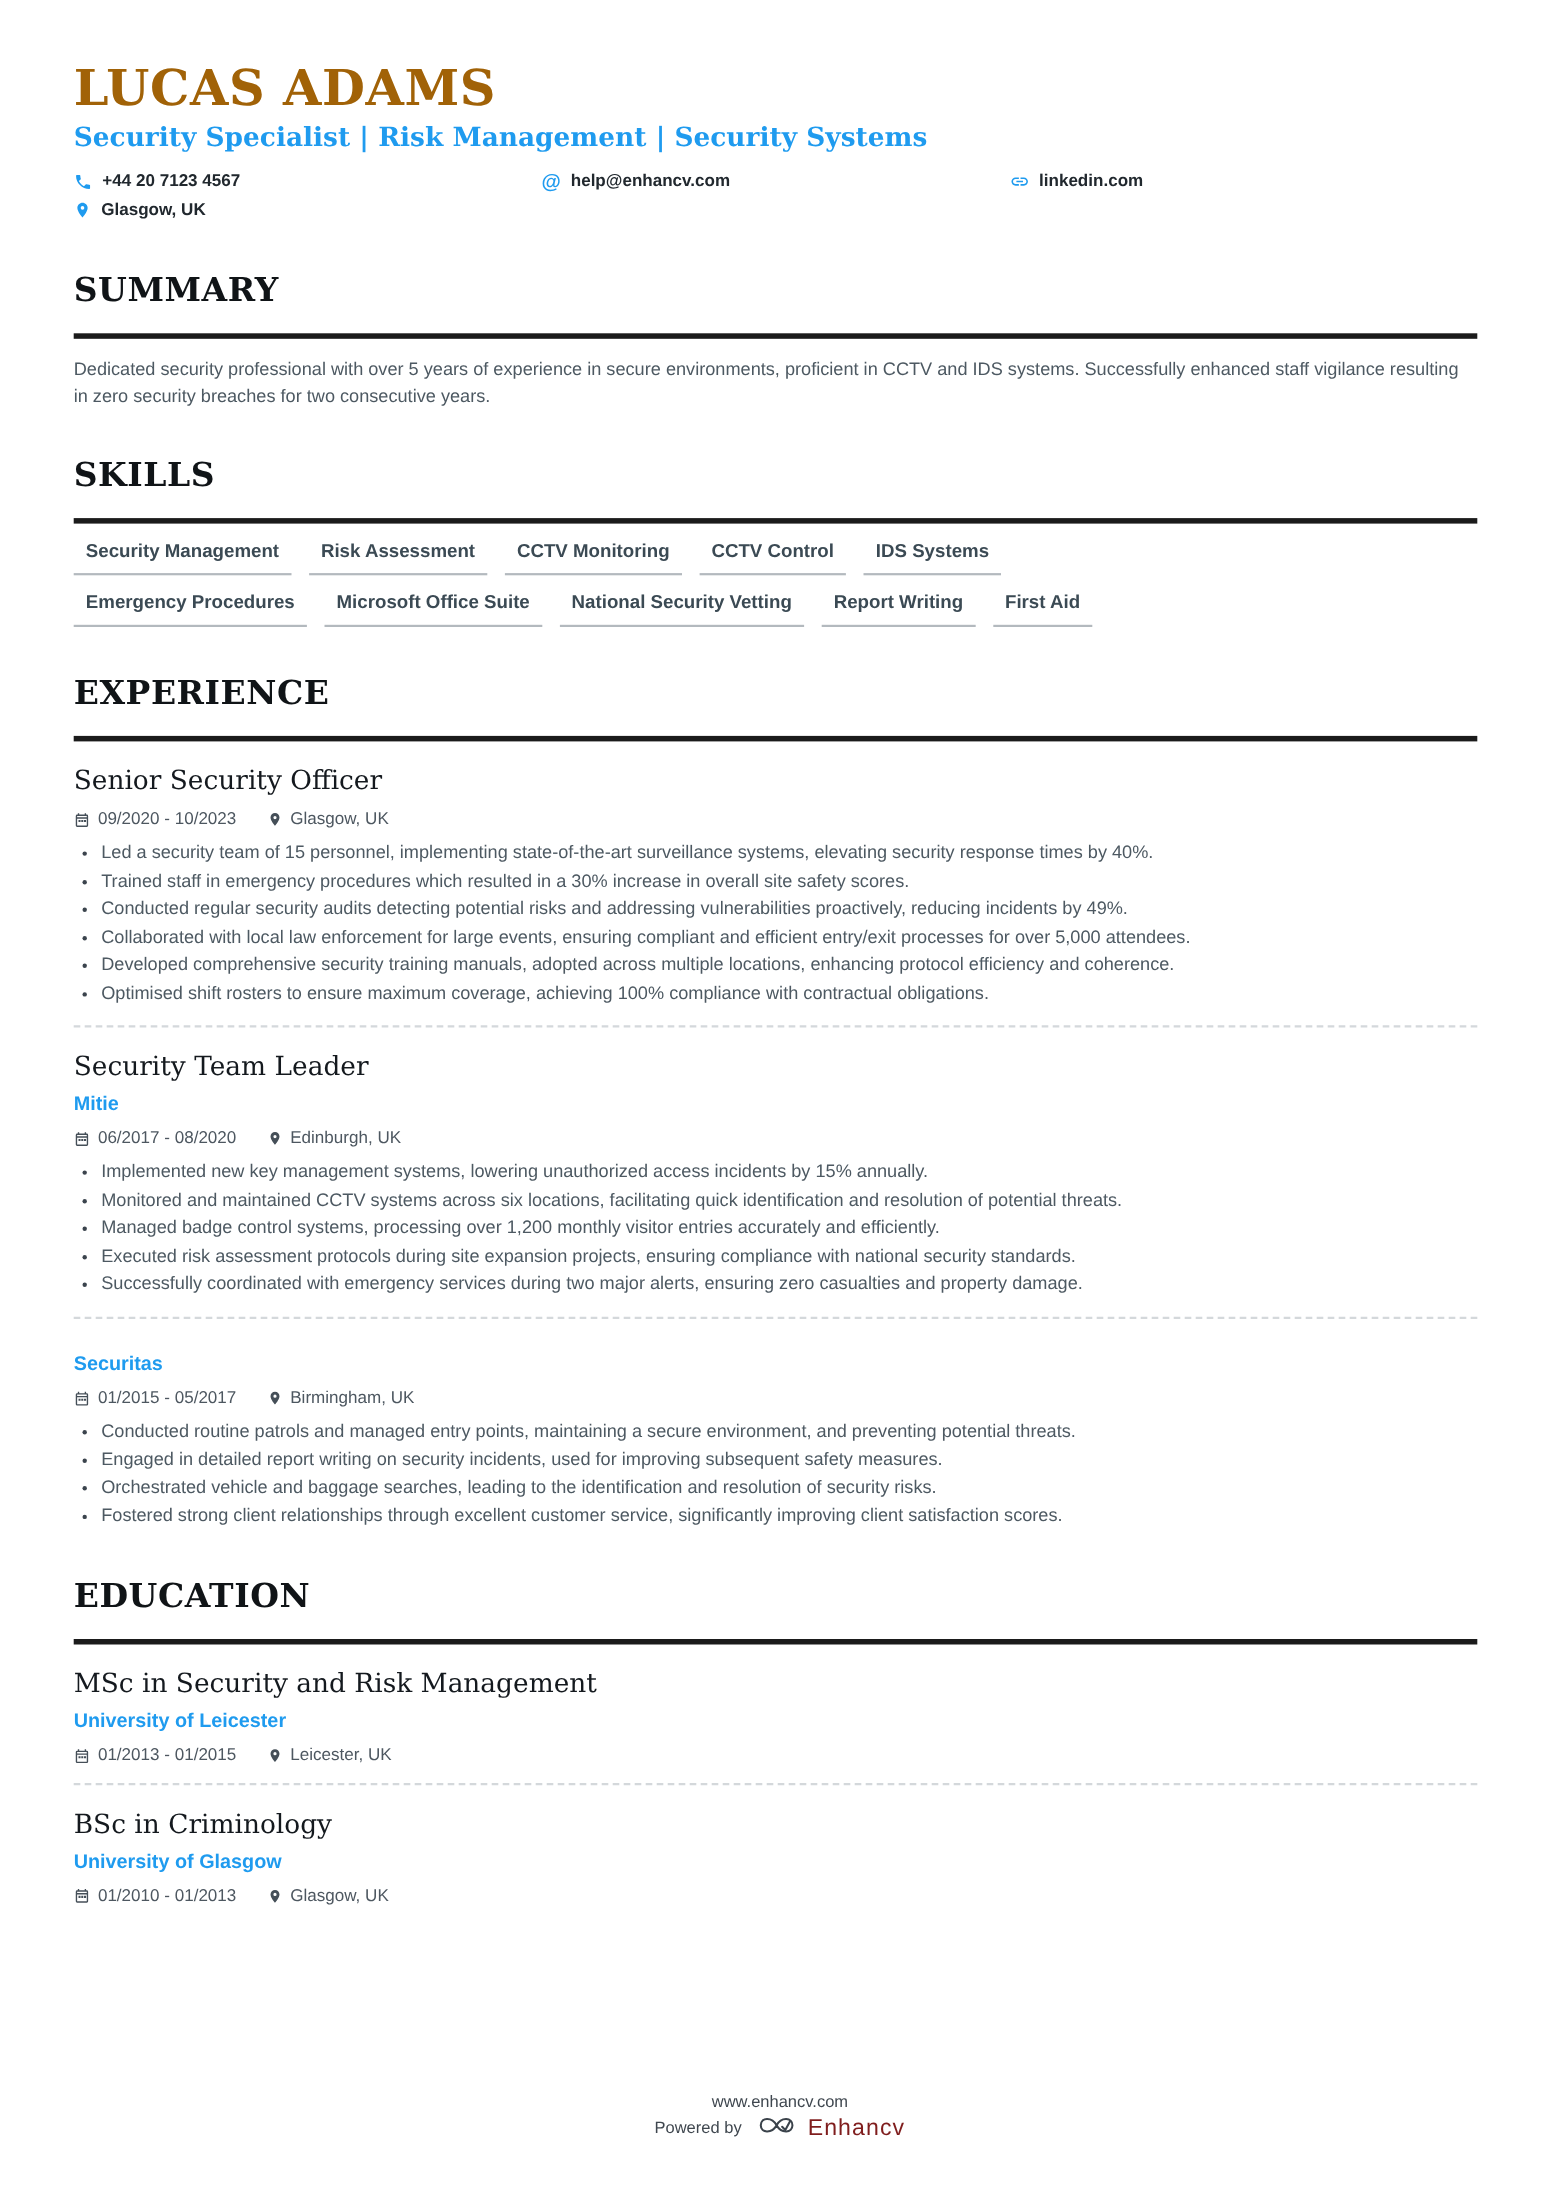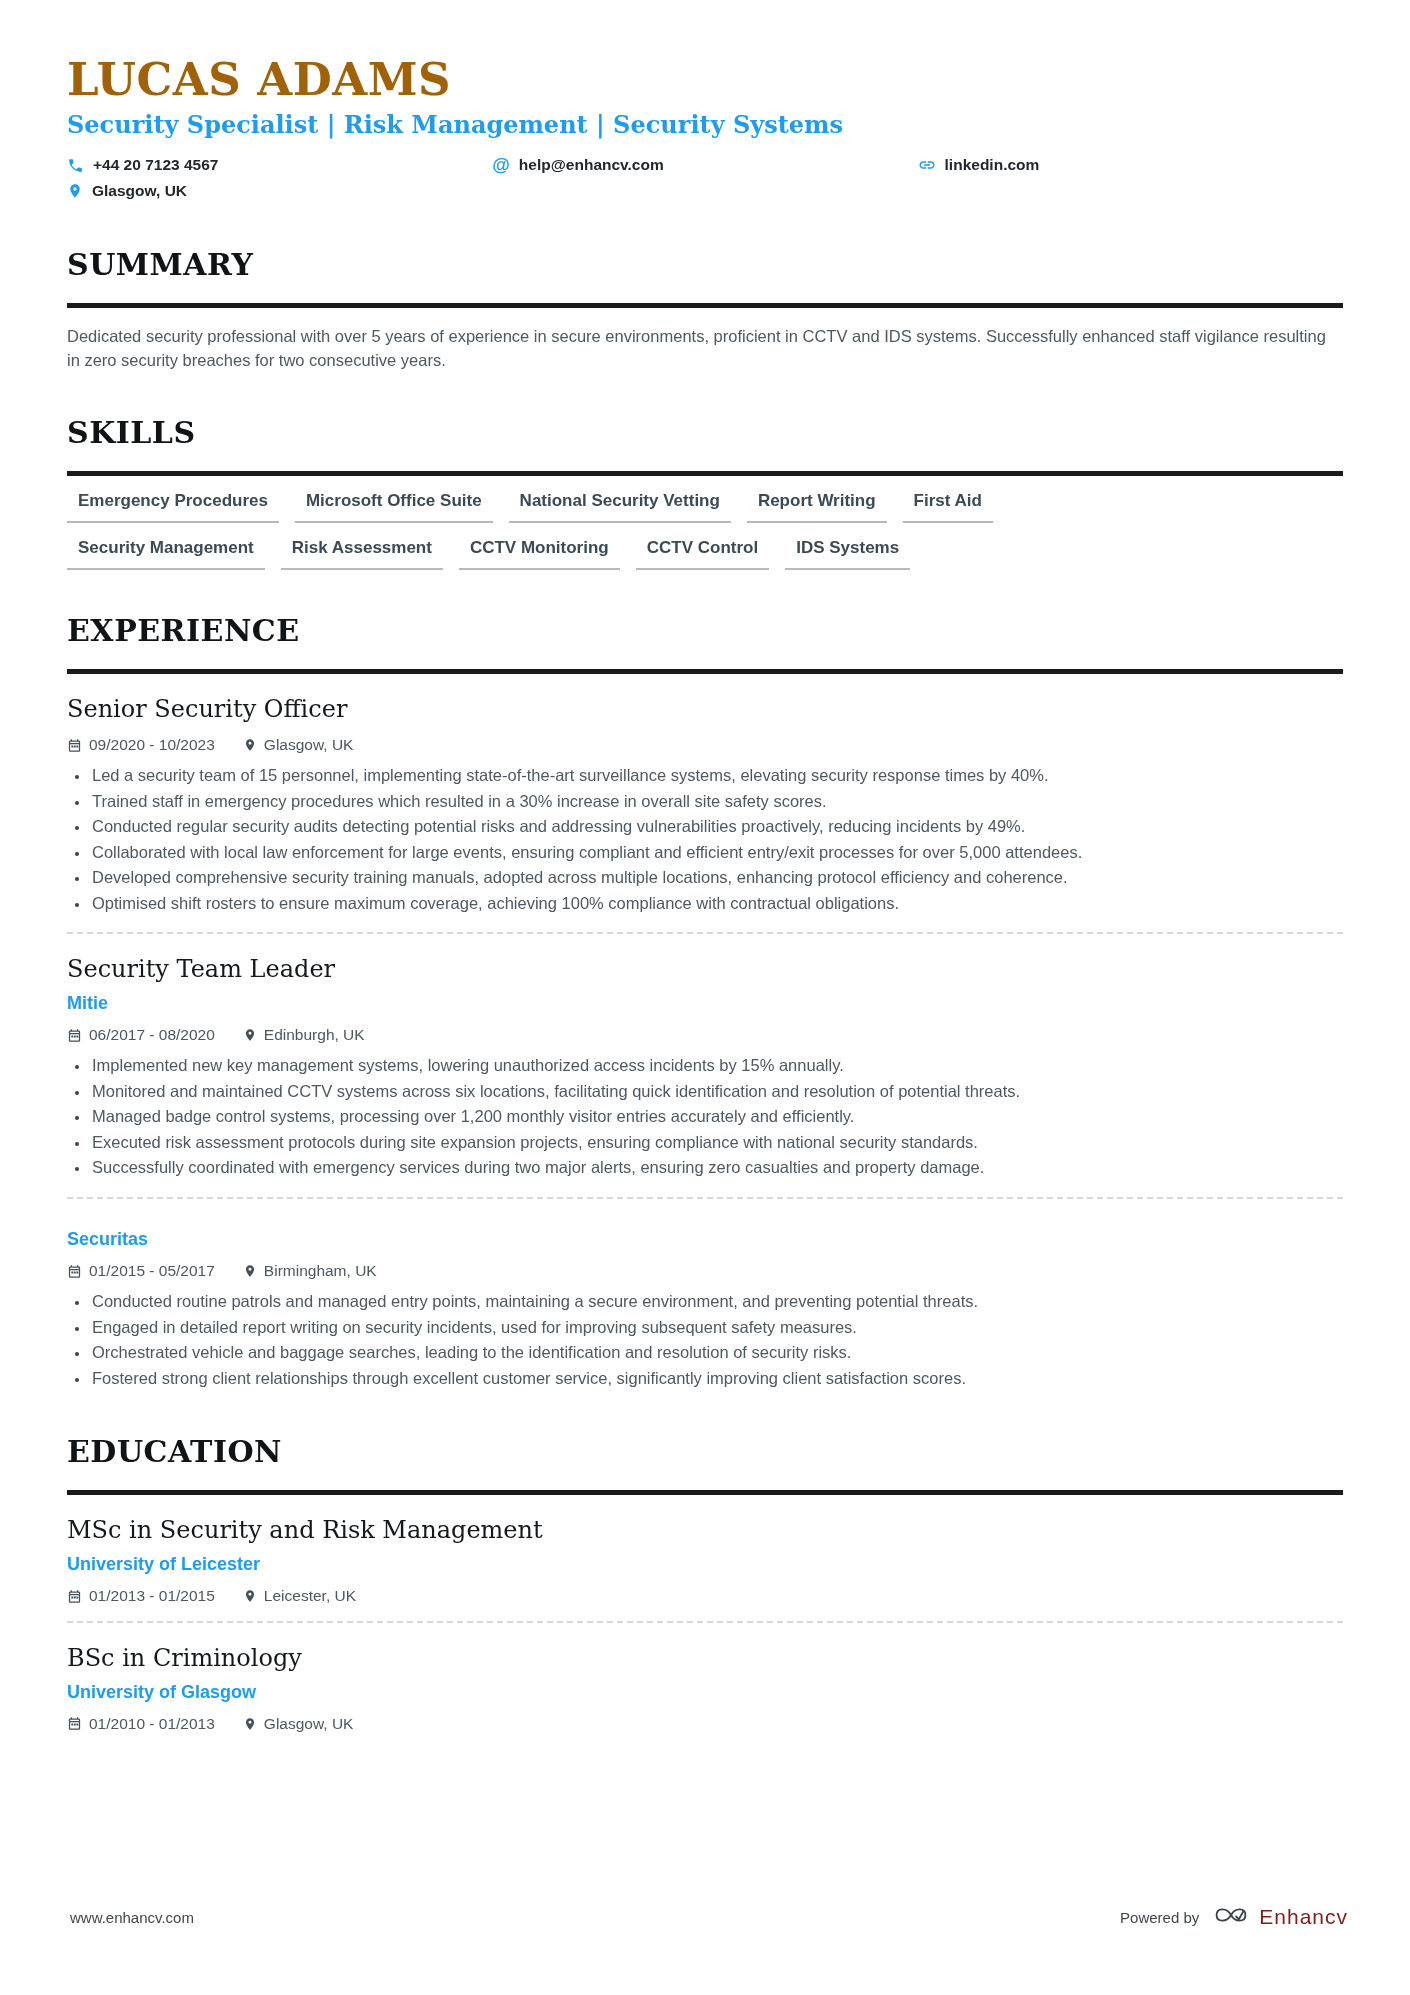--- a/index.html
+++ b/index.html
@@ -41,21 +41,21 @@
   .entry-org{margin-top:9px;font-size:18px;font-weight:700;color:var(--accent,#1f9bef);}
   .meta-row{display:flex;align-items:flex-start;gap:28px;margin-top:12px;font-size:15.5px;color:#4d5760;}
   .meta-item{display:flex;align-items:center;gap:7px;}
   .meta-icon{color:var(--meta-icon,#454f58);display:inline-flex;align-items:center;flex:0 0 auto;}
   .bullets{margin:9px 0 0 0;padding-left:23px;}
   .bullets li{font-size:16.5px;line-height:1.55;color:var(--body,#4d5962);margin:0;padding-left:2px;}
   .bullets li::marker{color:#3b444d;font-size:13px;}
   .dotted-sep{border:none;border-top:2px dashed var(--dotted,#d4d8db);margin:16px 0 0 0;}
 
   
-  .footer{position:absolute;left:70px;right:62px;top:1902px;display:flex;justify-content:space-between;align-items:center;}
+  .footer{position:absolute;left:70px;right:62px;top:1902px;display:flex;justify-content:space-between;align-items:center;flex-direction:column;}
   .footer-site{font-size:15px;color:var(--footer,#3f474f);}
   .powered{display:flex;align-items:center;gap:14px;}
   .powered-label{font-size:15px;color:var(--footer,#3f474f);}
   .brand-mark{display:flex;align-items:center;gap:10px;}
   .brand-name{font-size:21px;color:#7f1d1d;letter-spacing:1px;}
 </style>
 </head>
 <body>
 
 <div class="page">
@@ -97,32 +97,32 @@
   </div>
 
   <div class="section">
     <h2 class="section-heading">SUMMARY</h2>
     <div class="summary-text">Dedicated security professional with over 5 years of experience in secure environments, proficient in CCTV and IDS systems. Successfully enhanced staff vigilance resulting in zero security breaches for two consecutive years.</div>
   </div>
 
   <div class="section">
     <h2 class="section-heading">SKILLS</h2>
     <div class="skills-row">
+      <span class="skill-tag">Security Management</span>
+      <span class="skill-tag">Risk Assessment</span>
+      <span class="skill-tag">CCTV Monitoring</span>
+      <span class="skill-tag">CCTV Control</span>
+      <span class="skill-tag">IDS Systems</span>
+    </div>
+    <div class="skills-row">
       <span class="skill-tag">Emergency Procedures</span>
       <span class="skill-tag">Microsoft Office Suite</span>
       <span class="skill-tag">National Security Vetting</span>
       <span class="skill-tag">Report Writing</span>
       <span class="skill-tag">First Aid</span>
-    </div>
-    <div class="skills-row">
-      <span class="skill-tag">Security Management</span>
-      <span class="skill-tag">Risk Assessment</span>
-      <span class="skill-tag">CCTV Monitoring</span>
-      <span class="skill-tag">CCTV Control</span>
-      <span class="skill-tag">IDS Systems</span>
     </div>
   </div>
 
   <div class="section">
     <h2 class="section-heading">EXPERIENCE</h2>
 
     <div class="entry">
       <h3 class="entry-title">Senior Security Officer</h3>
       <div class="meta-row">
         <span class="meta-item">

